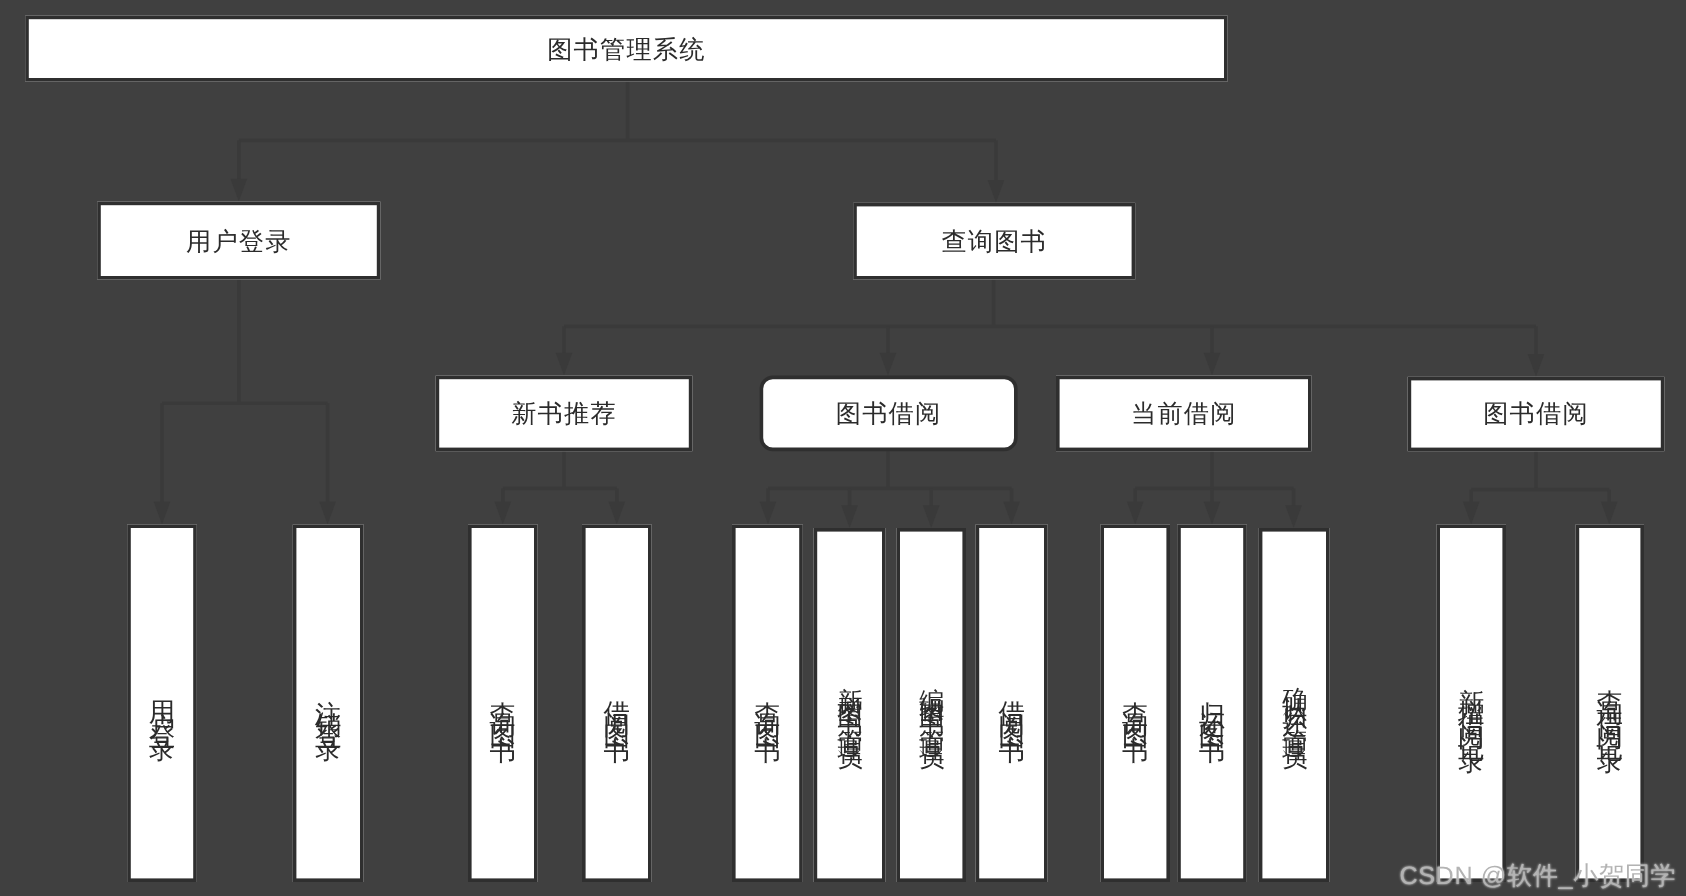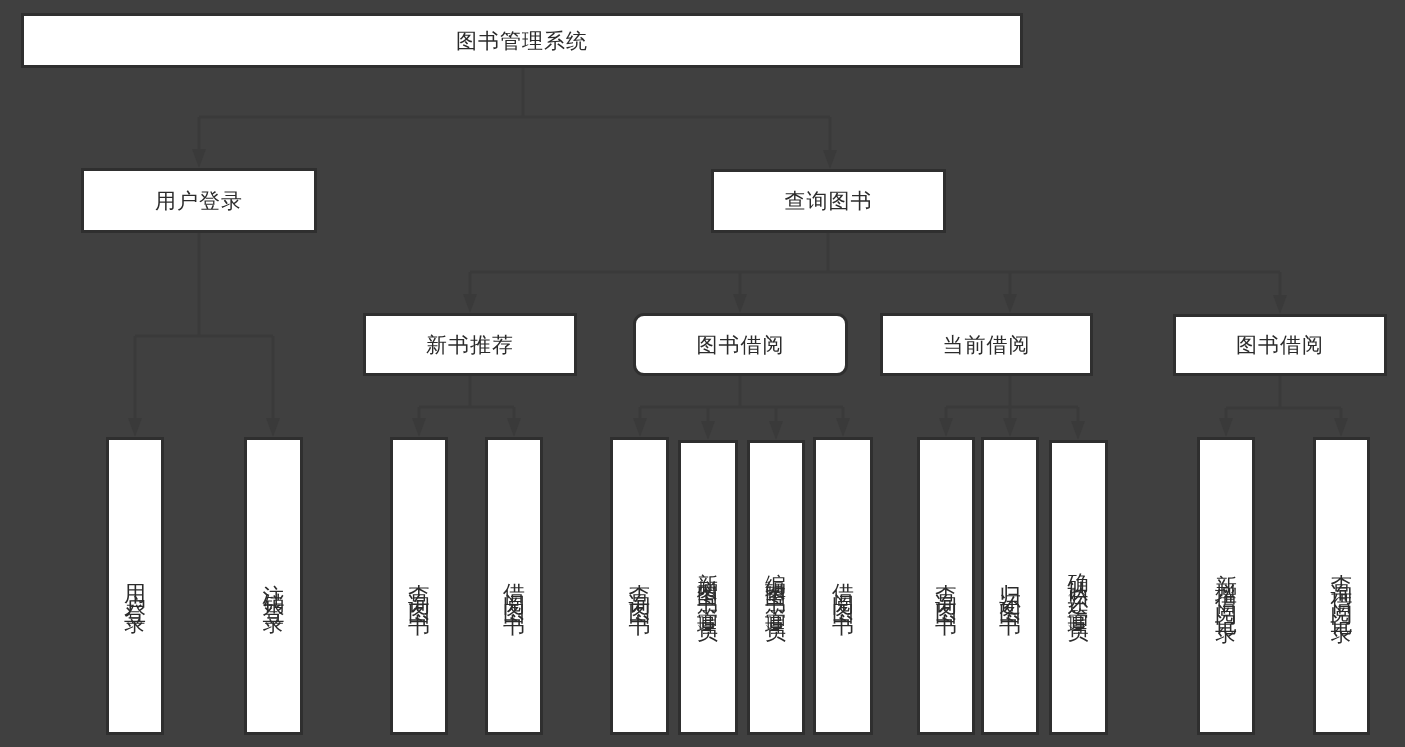--- a/index.html
+++ b/index.html
@@ -147,13 +147,14 @@
     <span>确认归还（管理员）</span>
   </div>
 
   <div class="node vbox" style="left:1197px;top:437px;width:58px;height:298px;">
     <span>新增借阅记录</span>
   </div>
   <div class="node vbox" style="left:1313px;top:437px;width:57px;height:298px;">
     <span>查询借阅记录</span>
   </div>
 
+  <div class="watermark">CSDN @软件_小贺同学</div>
 </div>
 
 </body></html>

